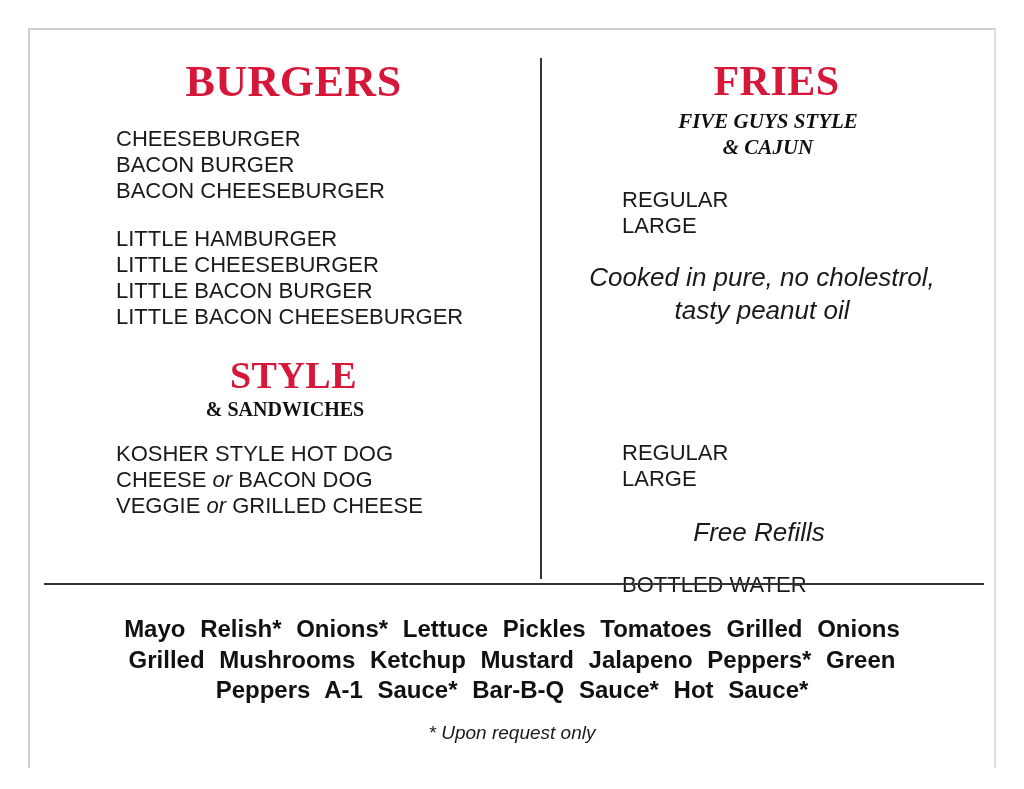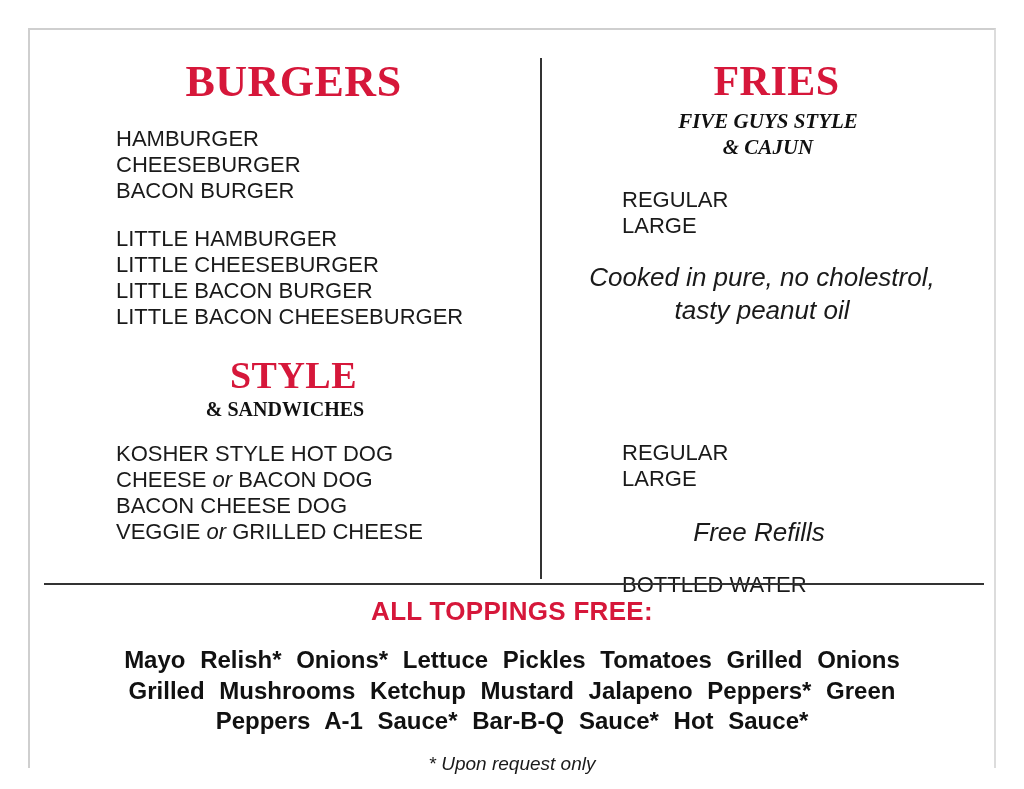--- a/index.html
+++ b/index.html
@@ -203,39 +203,38 @@
 
 <div class="menu-board">
 
   <div class="columns">
 
     <div class="col-left">
 
       <div class="section-title title-burgers">BURGERS</div>
 
       <ul class="item-list left-items-1">
-        <li class="item">HAMBURGER</li>
         <li class="item">CHEESEBURGER</li>
         <li class="item">BACON BURGER</li>
+        <li class="item">BACON CHEESEBURGER</li>
       </ul>
 
       <ul class="item-list left-items-2">
         <li class="item">LITTLE HAMBURGER</li>
         <li class="item">LITTLE CHEESEBURGER</li>
         <li class="item">LITTLE BACON BURGER</li>
         <li class="item">LITTLE BACON CHEESEBURGER</li>
       </ul>
 
       <div class="section-title title-dogs">STYLE</div>
       <div class="sub-dogs">&amp; SANDWICHES</div>
 
       <ul class="item-list left-items-3">
         <li class="item">KOSHER STYLE HOT DOG</li>
         <li class="item">CHEESE <em>or</em> BACON DOG</li>
-        <li class="item">BACON CHEESE DOG</li>
         <li class="item">VEGGIE <em>or</em> GRILLED CHEESE</li>
       </ul>
 
     </div>
 
     <div class="col-divider"></div>
 
     <div class="col-right">
 
       <div class="section-title title-fries">FRIES</div>
@@ -264,21 +263,20 @@
       <div class="note note-refills">Free Refills</div>
 
       <div class="bottled">BOTTLED WATER</div>
 
     </div>
   </div>
 
   <div class="hr-full"></div>
 
   <div class="toppings">
-    <div class="toppings-title">ALL TOPPINGS FREE:</div>
     <div class="toppings-list">
       <div>Mayo   Relish*   Onions*   Lettuce   Pickles   Tomatoes   Grilled Onions</div>
       <div>Grilled Mushrooms   Ketchup   Mustard   Jalapeno Peppers*   Green</div>
       <div>Peppers   A-1 Sauce*   Bar-B-Q Sauce*   Hot Sauce*</div>
     </div>
     <div class="toppings-note">* Upon request only</div>
   </div>
 
 </div>
 

